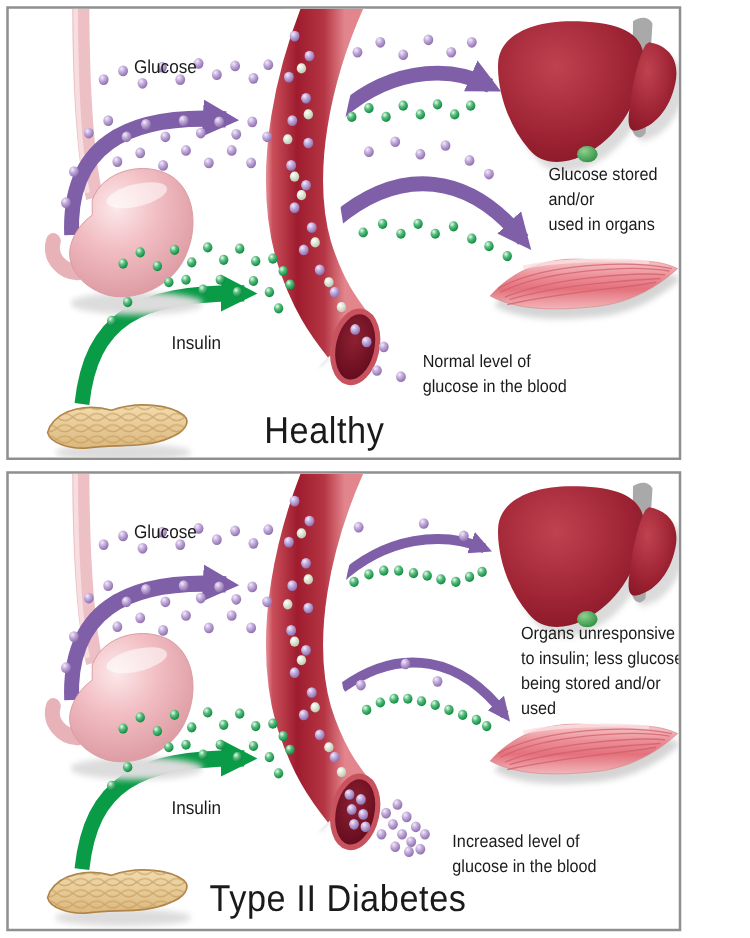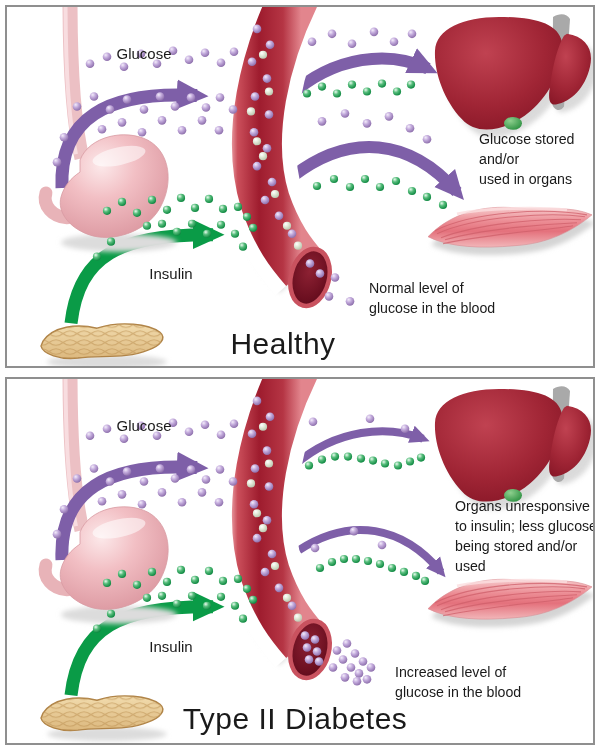--- a/index.html
+++ b/index.html
@@ -1,17 +1,17 @@
 <!DOCTYPE html>
 <html><head>
 <meta charset="utf-8">
 <style>
   html,body{margin:0;padding:0;background:#ffffff;}
   body{width:600px;height:750px;position:relative;font-family:"Liberation Sans",sans-serif;}
-  .panel{position:absolute;left:5px;width:590px;background:#fff;border:2px solid #8f8f8f;box-sizing:border-box;overflow:hidden;}
+  .panel{position:absolute;left:5px;width:540px;background:#fff;border:2px solid #8f8f8f;box-sizing:border-box;overflow:hidden;}
   #panel-healthy{top:5px;height:363px;}
   #panel-diabetes{top:377px;height:368px;}
   .panel svg{display:block;width:100%;height:100%;}
   text{fill:#1a1a1a;}
   .lbl{font-size:15px;}
   .note{font-size:14.2px;}
   .title{font-size:30px;letter-spacing:.5px;}
 </style>
 </head>
 <body>

